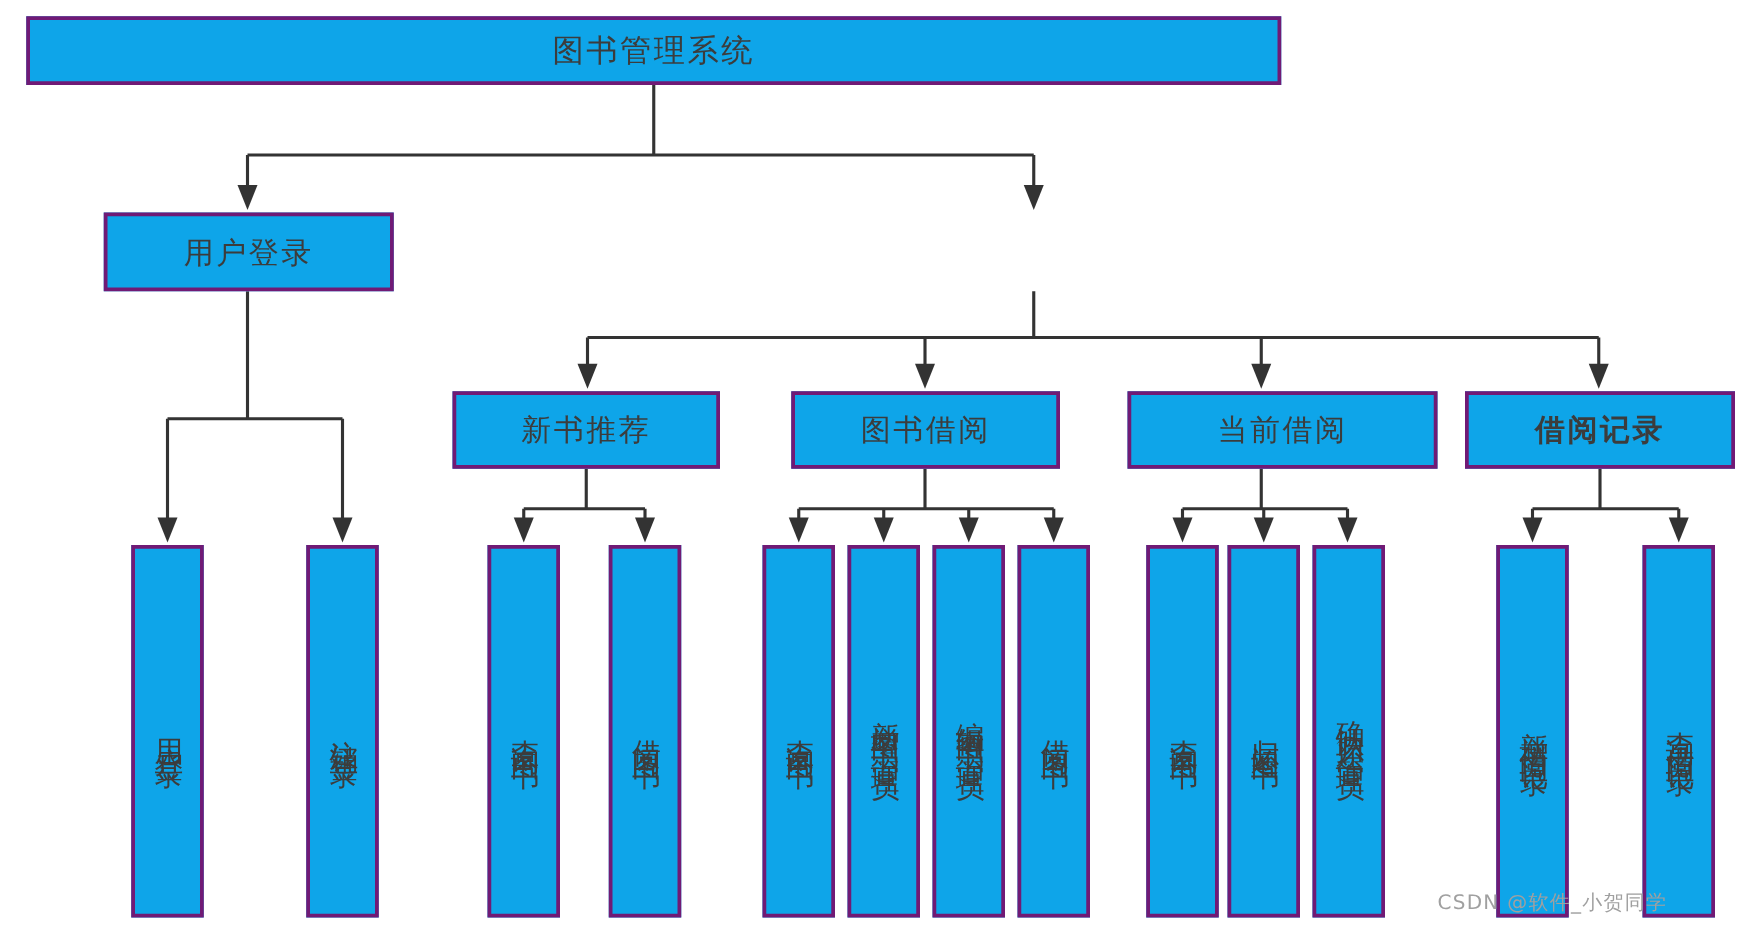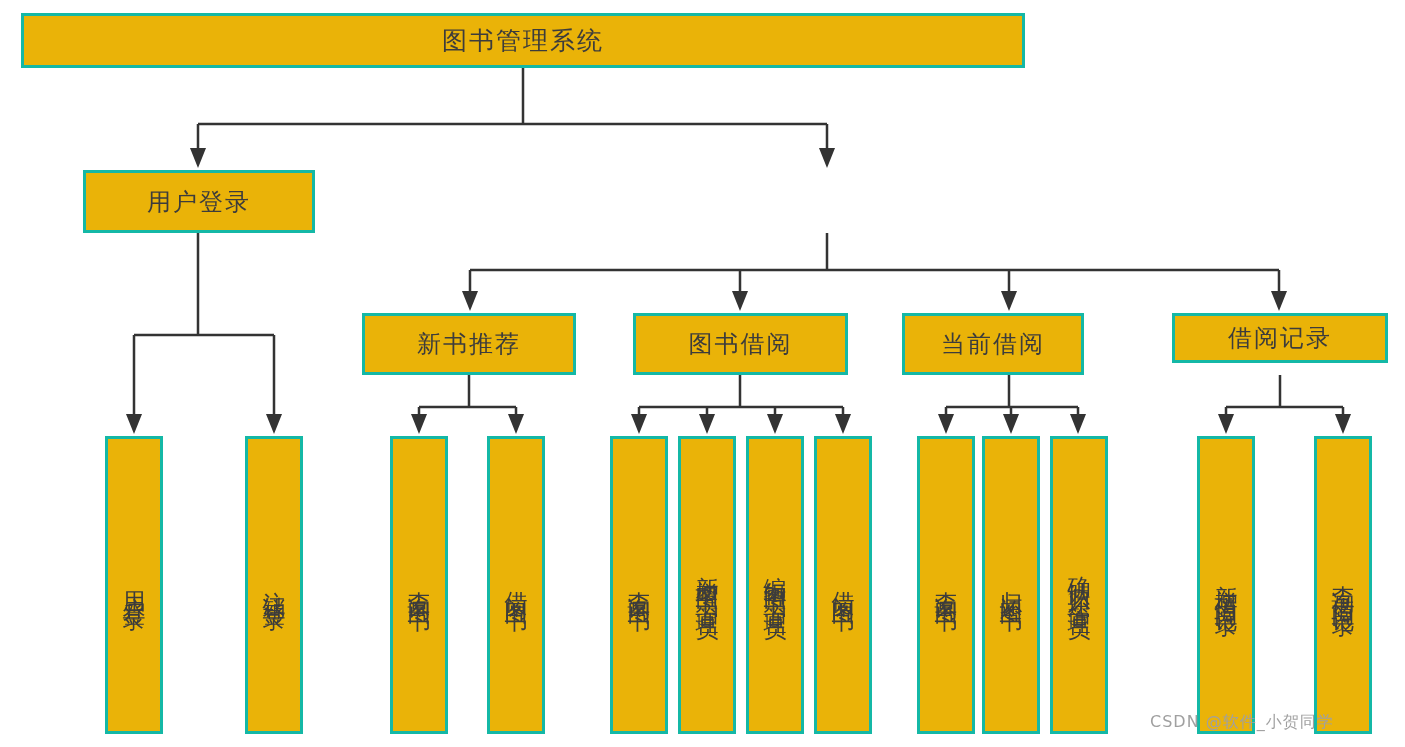--- a/index.html
+++ b/index.html
@@ -2,22 +2,22 @@
 <html><head>
 <meta charset="utf-8">
 <style>
   html,body{margin:0;padding:0;background:#ffffff;}
   .canvas{
     position:relative;width:1405px;height:747px;background:#ffffff;overflow:hidden;
     font-family:"DejaVu Sans", sans-serif;color:#3c3c3c;
   }
   .connectors{position:absolute;left:0;top:0;z-index:1;}
   .node{
-    position:absolute;box-sizing:border-box;background:#eab308;
-    border:3px solid #14b8a6;display:flex;align-items:center;justify-content:center;
+    position:absolute;box-sizing:border-box;background:#0ea5e9;
+    border:3px solid #701a75;display:flex;align-items:center;justify-content:center;
     z-index:2;
   }
   .hbox{font-size:24px;letter-spacing:2px;white-space:nowrap;}
   .root{font-size:25px;}
   .vbox{
     writing-mode:vertical-rl;text-orientation:upright;
     font-size:23px;letter-spacing:6px;line-height:1;
   }
   .watermark{
     position:absolute;left:1150px;top:712px;z-index:3;
@@ -65,22 +65,22 @@
       <polygon points="1335,414 1351,414 1343,434"></polygon>
     </g>
   </svg>
 
   <div class="node hbox root" style="left:21px;top:13px;width:1004px;height:55px;">图书管理系统</div>
 
   <div class="node hbox" style="left:83px;top:170px;width:232px;height:63px;">用户登录</div>
 
   <div class="node hbox" style="left:362px;top:313px;width:214px;height:62px;">新书推荐</div>
   <div class="node hbox" style="left:633px;top:313px;width:215px;height:62px;">图书借阅</div>
-  <div class="node hbox" style="left:902px;top:313px;width:182px;height:62px;">当前借阅</div>
-  <div class="node hbox" style="left:1172px;top:313px;width:216px;height:50px;">借阅记录</div>
+  <div class="node hbox" style="left:902px;top:313px;width:248px;height:62px;">当前借阅</div>
+  <div class="node hbox" style="left:1172px;top:313px;width:216px;height:62px;font-weight:bold;">借阅记录</div>
 
   <div class="node vbox" style="left:105px;top:436px;width:58px;height:298px;">用户登录</div>
   <div class="node vbox" style="left:245px;top:436px;width:58px;height:298px;">注销登录</div>
 
   <div class="node vbox" style="left:390px;top:436px;width:58px;height:298px;">查询图书</div>
   <div class="node vbox" style="left:487px;top:436px;width:58px;height:298px;">借阅图书</div>
 
   <div class="node vbox" style="left:610px;top:436px;width:58px;height:298px;">查询图书</div>
   <div class="node vbox" style="left:678px;top:436px;width:58px;height:298px;">新增图书（管理员）</div>
   <div class="node vbox" style="left:746px;top:436px;width:58px;height:298px;">编辑图书（管理员）</div>

